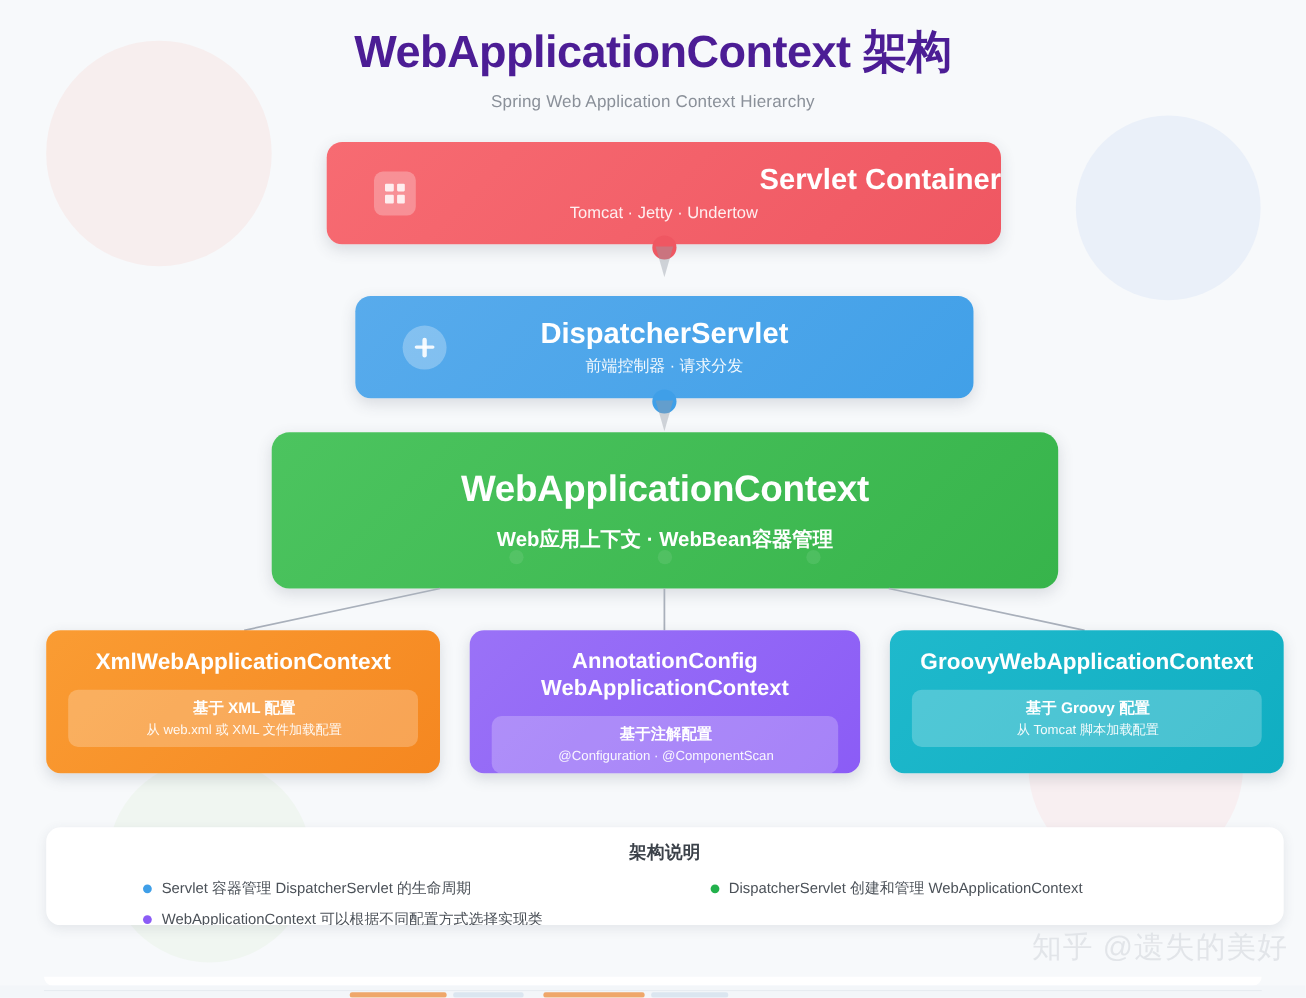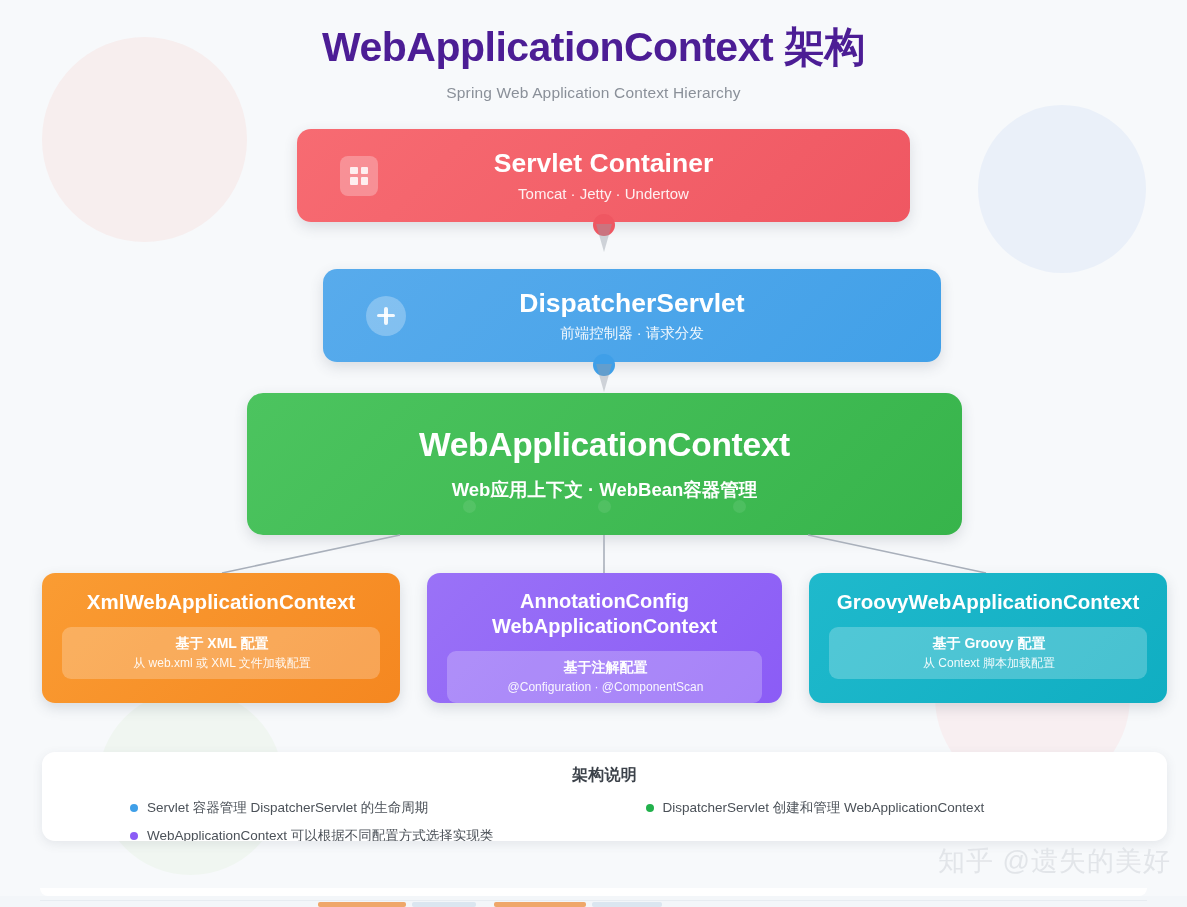--- a/index.html
+++ b/index.html
@@ -94,21 +94,21 @@
 
   
   .node-servlet {
     left: 297px; top: 0px;
     width: 613px; height: 93px;
     background: linear-gradient(135deg, #f76b72 0%, #ef5762 100%);
   }
   
   .node-dispatcher {
     left: 323px; top: 140px;
-    width: 618px; height: 93px;
+    width: 562px; height: 93px;
     background: linear-gradient(135deg, #58abec 0%, #41a0e8 100%);
   }
   
   .node-wac {
     left: 247px; top: 264px;
     width: 715px; height: 142px;
     background: linear-gradient(135deg, #4cc45f 0%, #37b44b 100%);
     border-radius: 16px;
   }
 
@@ -120,21 +120,21 @@
   }
   .node-title {
     font-weight: bold;
     line-height: 1.1;
   }
   .node-subtitle {
     margin-top: 7px;
     line-height: 1.2;
   }
 
-  .node-servlet .node-title { font-size: 26.5px; }
+  .node-servlet .node-title { font-size: 26.5px; text-align: right; }
   .node-servlet .node-subtitle { font-size: 15px; color: rgba(255,255,255,0.9); }
 
   .node-dispatcher .node-title { font-size: 26.5px; }
   .node-dispatcher .node-subtitle { font-size: 14.5px; color: rgba(255,255,255,0.92); }
 
   .node-wac .node-title { font-size: 33.5px; letter-spacing: -0.3px; }
   .node-wac .node-subtitle {
     font-size: 18.5px; font-weight: bold; margin-top: 16px;
     color: #ffffff;
   }
@@ -454,21 +454,21 @@
       <div class="leaf-panel">
         <div class="leaf-panel-main">基于注解配置</div>
         <div class="leaf-panel-sub">@Configuration · @ComponentScan</div>
       </div>
     </div>
 
     <div class="leaf leaf-groovy">
       <div class="leaf-title">GroovyWebApplicationContext</div>
       <div class="leaf-panel">
         <div class="leaf-panel-main">基于 Groovy 配置</div>
-        <div class="leaf-panel-sub">从 Context 脚本加载配置</div>
+        <div class="leaf-panel-sub">从 Tomcat 脚本加载配置</div>
       </div>
     </div>
 
     <div class="legend-card">
       <div class="legend-title">架构说明</div>
       <div class="legend-grid">
         <div class="legend-item">
           <span class="legend-dot" style="background:#3f9fe8"></span>
           <span>Servlet 容器管理 DispatcherServlet 的生命周期</span>
         </div>

